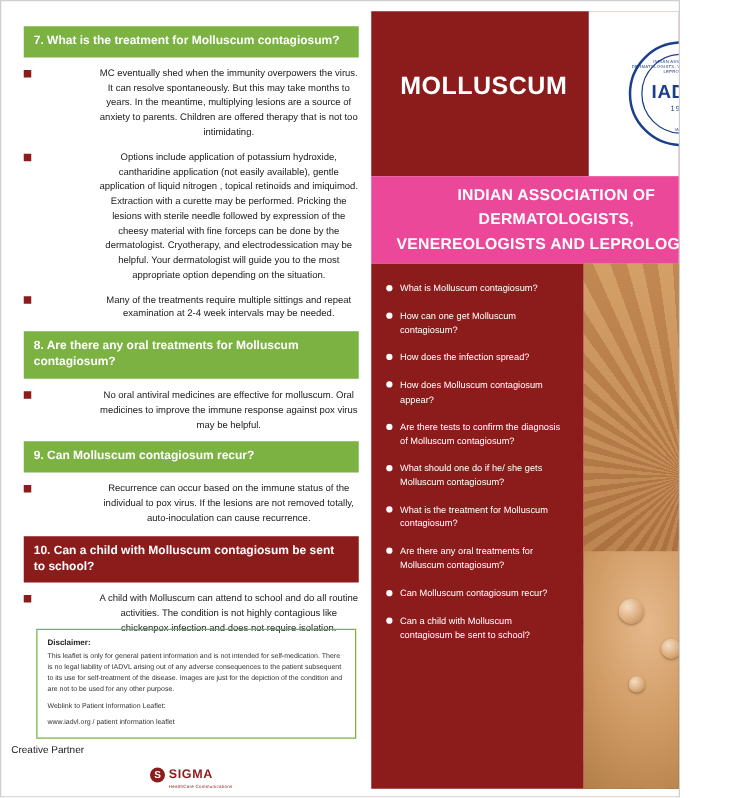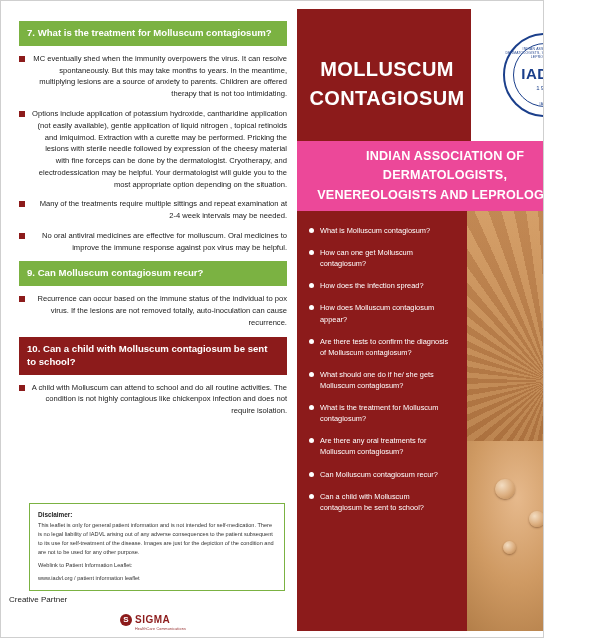--- a/index.html
+++ b/index.html
@@ -59,21 +59,22 @@
     height: 6px;
     background: #8c1b1b;
     margin-top: 3px;
     margin-right: 6px;
     flex: 0 0 auto;
   }
   .bullet-text {
     font-size: 7.6px;
     line-height: 1.55;
     color: #1a1a1a;
-    text-align: right;
+    text-align: center;
+    margin-left: 48px;
   }
 
   .disclaimer-box {
     position: absolute;
     left: 20px;
     top: 494px;
     width: 256px;
     border: 1px solid #7bb242;
     box-sizing: border-box;
     padding: 7px 8px;
@@ -346,20 +347,21 @@
     </div>
     <div class="bullet-item">
       <span class="bullet-sq"></span>
       <span class="bullet-text">Options include application of potassium hydroxide, cantharidine application (not easily available), gentle application of liquid nitrogen , topical retinoids and imiquimod. Extraction with a curette may be performed. Pricking the lesions with sterile needle followed by expression of the cheesy material with fine forceps can be done by the dermatologist. Cryotherapy, and electrodessication may be helpful. Your dermatologist will guide you to the most appropriate option depending on the situation.</span>
     </div>
     <div class="bullet-item">
       <span class="bullet-sq"></span>
       <span class="bullet-text">Many of the treatments require multiple sittings and repeat examination at 2-4 week intervals may be needed.</span>
     </div>
 
+    <div class="qheader">8.  Are there any oral treatments for Molluscum contagiosum?</div>
     <div class="bullet-item">
       <span class="bullet-sq"></span>
       <span class="bullet-text">No oral antiviral medicines are effective for molluscum. Oral medicines to improve the immune response against pox virus may be helpful.</span>
     </div>
 
     <div class="qheader">9.  Can Molluscum contagiosum recur?</div>
     <div class="bullet-item">
       <span class="bullet-sq"></span>
       <span class="bullet-text">Recurrence can occur based on the immune status of the individual to pox virus. If the lesions are not removed totally, auto-inoculation can cause recurrence.</span>
     </div>
@@ -387,21 +389,20 @@
     </div>
   </div>
 
   <div class="right-side">
 
     <div class="title-band"></div>
     <div class="brand-white"></div>
 
     <div class="doc-title">
       <div>MOLLUSCUM</div>
-      <div>CONTAGIOSUM</div>
     </div>
 
     <div class="logo-circle">
       <div class="logo-inner"></div>
       <div class="logo-arc-top">INDIAN ASSOCIATION OF DERMATOLOGISTS, VENEREOLOGISTS AND LEPROLOGISTS</div>
       <div class="logo-text">IADVL</div>
       <div class="logo-year">1973</div>
       <div class="logo-arc-bottom">IADVL</div>
     </div>
 

